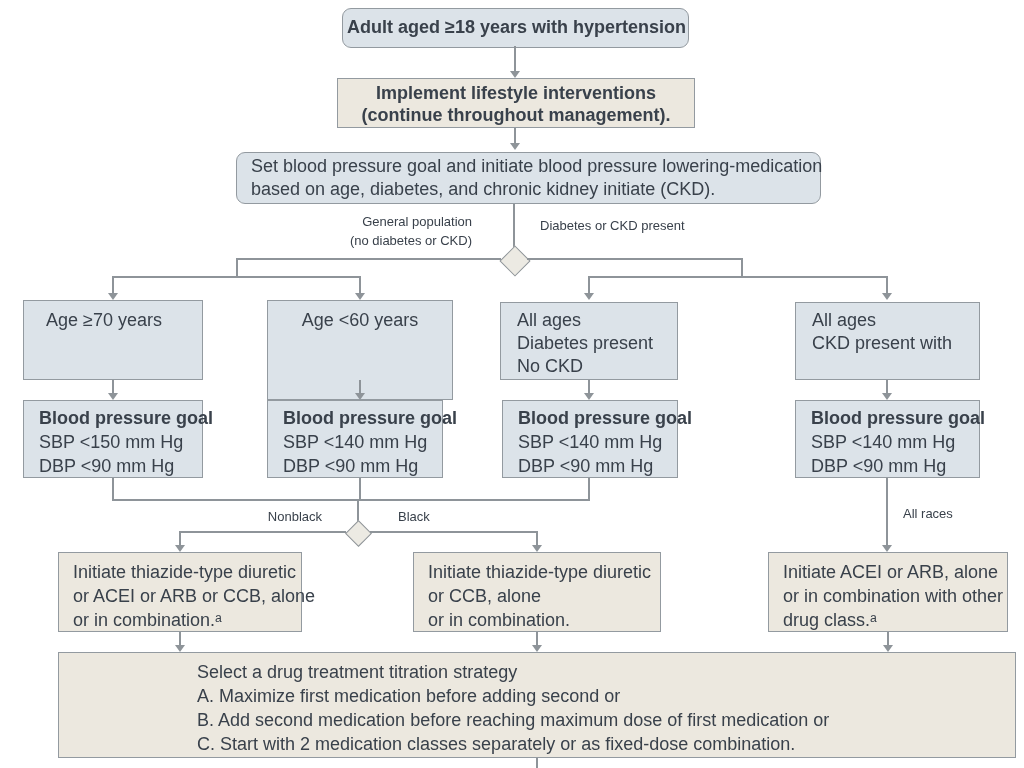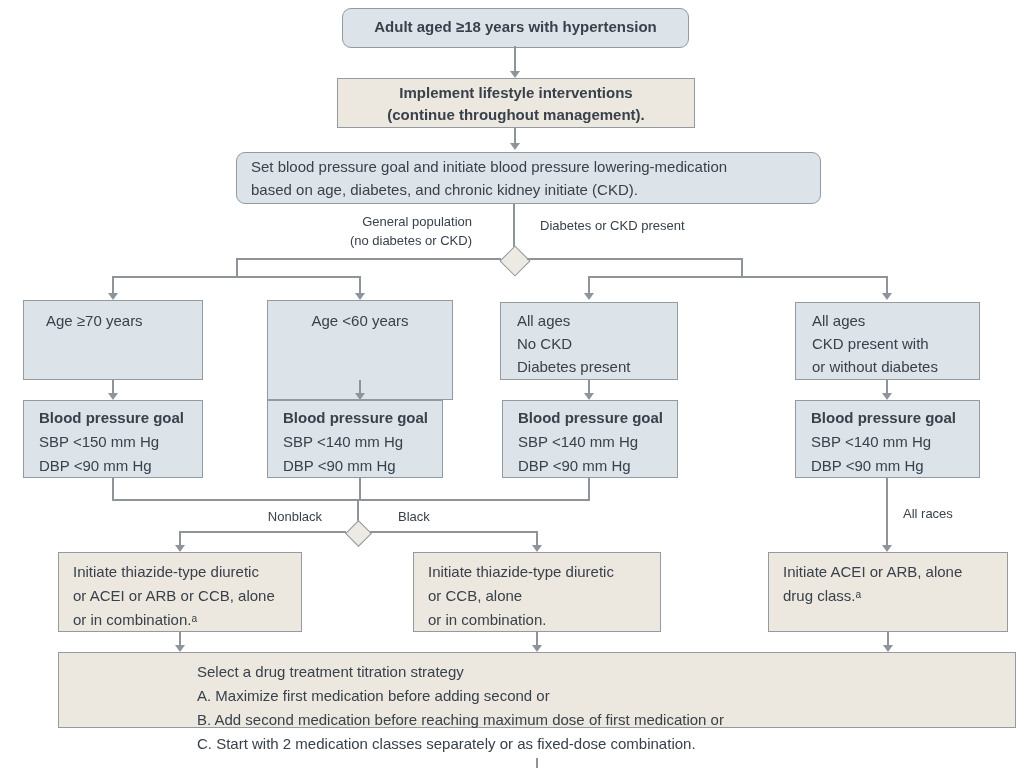--- a/index.html
+++ b/index.html
@@ -7,21 +7,21 @@
   }
   html,body{margin:0;padding:0;background:#fff;}
   .stage{
     position:relative;width:1024px;height:768px;background:var(--bg);
     font-family:"Liberation Sans","DejaVu Sans",sans-serif;color:var(--text);
     overflow:hidden;
   }
   .box{
     position:absolute;box-sizing:border-box;
     border:1.6px solid var(--border);background:var(--blue);
-    font-size:15px;line-height:23px;padding:8px 8px 0 14px;
+    font-size:18px;line-height:23px;padding:8px 8px 0 14px;
   }
   .beige{background:var(--beige);}
   .rounded{border-radius:9px;}
   .center{text-align:center;padding-left:4px;padding-right:4px;}
   .bold{font-weight:bold;}
   .bl{white-space:nowrap;}
   .vl,.hl{position:absolute;background:var(--line);}
   .vl{width:2px;}
   .hl{height:2px;}
   .ah{
@@ -87,27 +87,26 @@
   <div class="ah" style="left:882px;top:293px;"></div>
 
   <div class="box" style="left:23px;top:300px;width:180px;height:80px;padding-left:22px;">
     <div class="bl">Age ≥70 years</div>
   </div>
   <div class="box center" style="left:267px;top:300px;width:186px;height:100px;">
     <div class="bl">Age &lt;60 years</div>
   </div>
   <div class="box" style="left:500px;top:302px;width:178px;height:78px;padding-left:16px;padding-top:6px;">
     <div class="bl">All ages</div>
+    <div class="bl">Diabetes present</div>
     <div class="bl">No CKD</div>
-    <div class="bl">Diabetes present</div>
   </div>
   <div class="box" style="left:795px;top:302px;width:185px;height:78px;padding-left:16px;padding-top:6px;">
     <div class="bl">All ages</div>
     <div class="bl">CKD present with</div>
-    <div class="bl">or without diabetes</div>
   </div>
 
   <div class="vl" style="left:112px;top:380px;height:14px;"></div>
   <div class="ah" style="left:108px;top:393px;"></div>
   <div class="vl" style="left:359px;top:380px;height:14px;"></div>
   <div class="ah" style="left:355px;top:393px;"></div>
   <div class="vl" style="left:588px;top:380px;height:14px;"></div>
   <div class="ah" style="left:584px;top:393px;"></div>
   <div class="vl" style="left:886px;top:380px;height:14px;"></div>
   <div class="ah" style="left:882px;top:393px;"></div>
@@ -158,31 +157,32 @@
     <div class="bl">or ACEI or ARB or CCB, alone</div>
     <div class="bl">or in combination.ᵃ</div>
   </div>
   <div class="box beige" style="left:413px;top:552px;width:248px;height:80px;padding-top:7px;line-height:24px;">
     <div class="bl">Initiate thiazide-type diuretic</div>
     <div class="bl">or CCB, alone</div>
     <div class="bl">or in combination.</div>
   </div>
   <div class="box beige" style="left:768px;top:552px;width:240px;height:80px;padding-top:7px;line-height:24px;">
     <div class="bl">Initiate ACEI or ARB, alone</div>
+    <div class="bl">or in combination with other</div>
     <div class="bl">drug class.ᵃ</div>
   </div>
 
   <div class="vl" style="left:179px;top:632px;height:14px;"></div>
   <div class="ah" style="left:175px;top:645px;"></div>
   <div class="vl" style="left:536px;top:632px;height:14px;"></div>
   <div class="ah" style="left:532px;top:645px;"></div>
   <div class="vl" style="left:887px;top:632px;height:14px;"></div>
   <div class="ah" style="left:883px;top:645px;"></div>
 
-  <div class="box beige" style="left:58px;top:652px;width:958px;height:76px;padding:7px 0 0 138px;line-height:24px;">
+  <div class="box beige" style="left:58px;top:652px;width:958px;height:106px;padding:7px 0 0 138px;line-height:24px;">
     <div class="bl">Select a drug treatment titration strategy</div>
     <div class="bl">A. Maximize first medication before adding second or</div>
     <div class="bl">B. Add second medication before reaching maximum dose of first medication or</div>
     <div class="bl">C. Start with 2 medication classes separately or as fixed-dose combination.</div>
   </div>
 
   <div class="vl" style="left:536px;top:758px;height:10px;"></div>
 
 </div>
 

